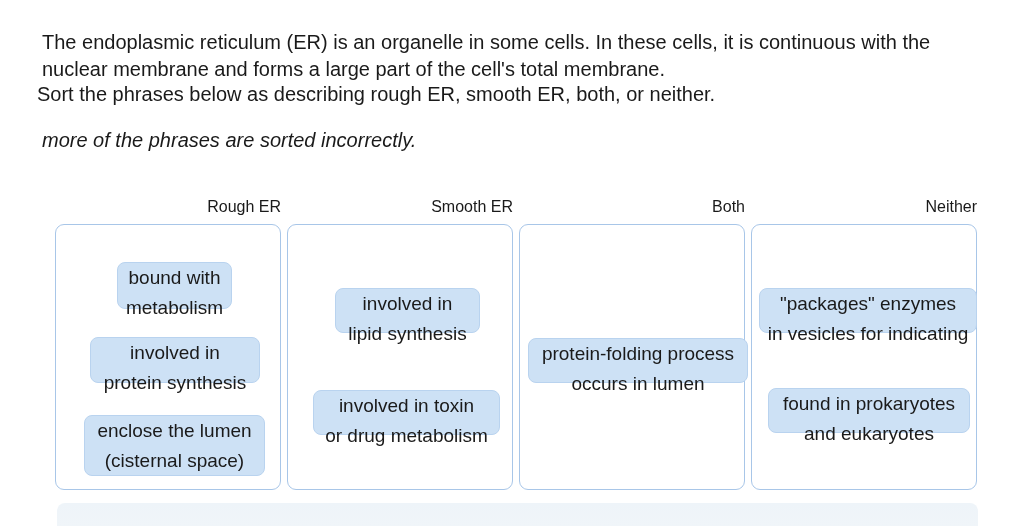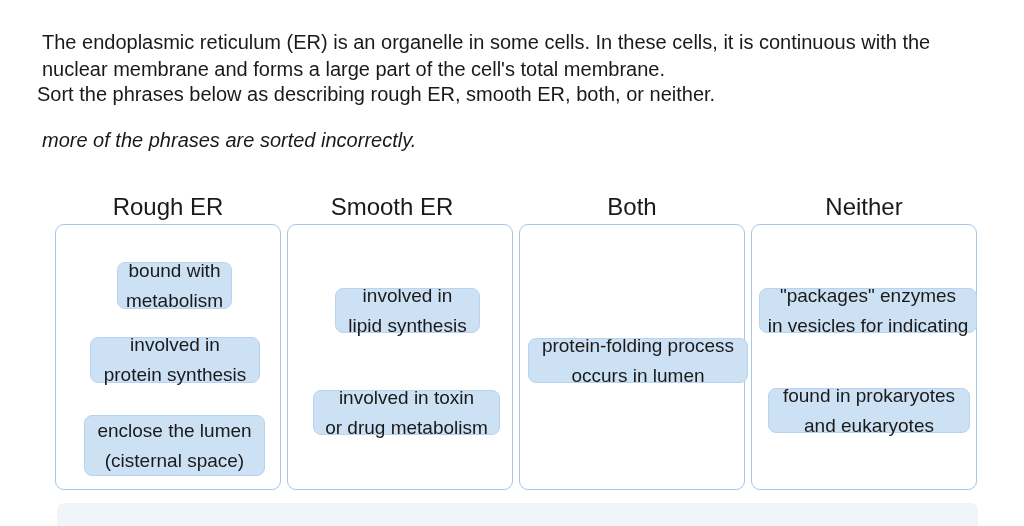--- a/index.html
+++ b/index.html
@@ -17,35 +17,35 @@
     color:var(--text-color);
   }
   .para {
     position:absolute; left:22px;
     font-size:20px; line-height:22px;
     white-space:nowrap;
   }
   .note { font-style:italic; }
   .col-header {
     position:absolute; top:181px; height:22px;
-    font-size:24px; line-height:22px; text-align:center;
+    font-size:16px; line-height:22px; text-align:right;
   }
   .column {
     position:absolute; top:209px; height:266px; width:226px;
     background:#ffffff;
     border:1px solid var(--column-border);
     border-radius:9px;
   }
   .chip {
     position:absolute;
     background:var(--chip-bg);
     border:1px solid var(--chip-border);
     border-radius:8px;
     font-size:19px; line-height:20px; text-align:center;
-    display:flex; flex-direction:column; justify-content:center; align-items:center;
+    display:flex; flex-direction:column; justify-content:space-between; align-items:center;
     cursor:grab;
   }
   .bank {
     position:absolute; left:42px; top:488px; width:921px; height:44px;
     border-radius:8px;
     background:linear-gradient(to bottom, #eef4f9 0%, #f0f5f9 55%, #f6f9fc 72%, #f9fbfd 100%);
   }
 </style>
 </head>
 <body>
@@ -55,21 +55,21 @@
   <div>nuclear membrane and forms a large part of the cell's total membrane.</div>
 </div>
 
 <div class="para" style="top:68px">Sort the phrases below as describing rough ER, smooth ER, both, or neither.</div>
 
 <div class="para note" style="top:109px">
   <div>more of the phrases are sorted incorrectly.</div>
 </div>
 
 <div class="col-header" style="left:40px;width:226px">Rough ER</div>
-<div class="col-header" style="left:264px;width:226px">Smooth ER</div>
+<div class="col-header" style="left:272px;width:226px">Smooth ER</div>
 <div class="col-header" style="left:504px;width:226px">Both</div>
 <div class="col-header" style="left:736px;width:226px">Neither</div>
 
 <div class="column" style="left:40px">
   <div class="chip" style="left:56px;top:32px;width:115px;height:47px">
     <span>bound with</span>
     <span>metabolism</span>
   </div>
   <div class="chip" style="left:29px;top:107px;width:170px;height:46px">
     <span>involved in</span>

